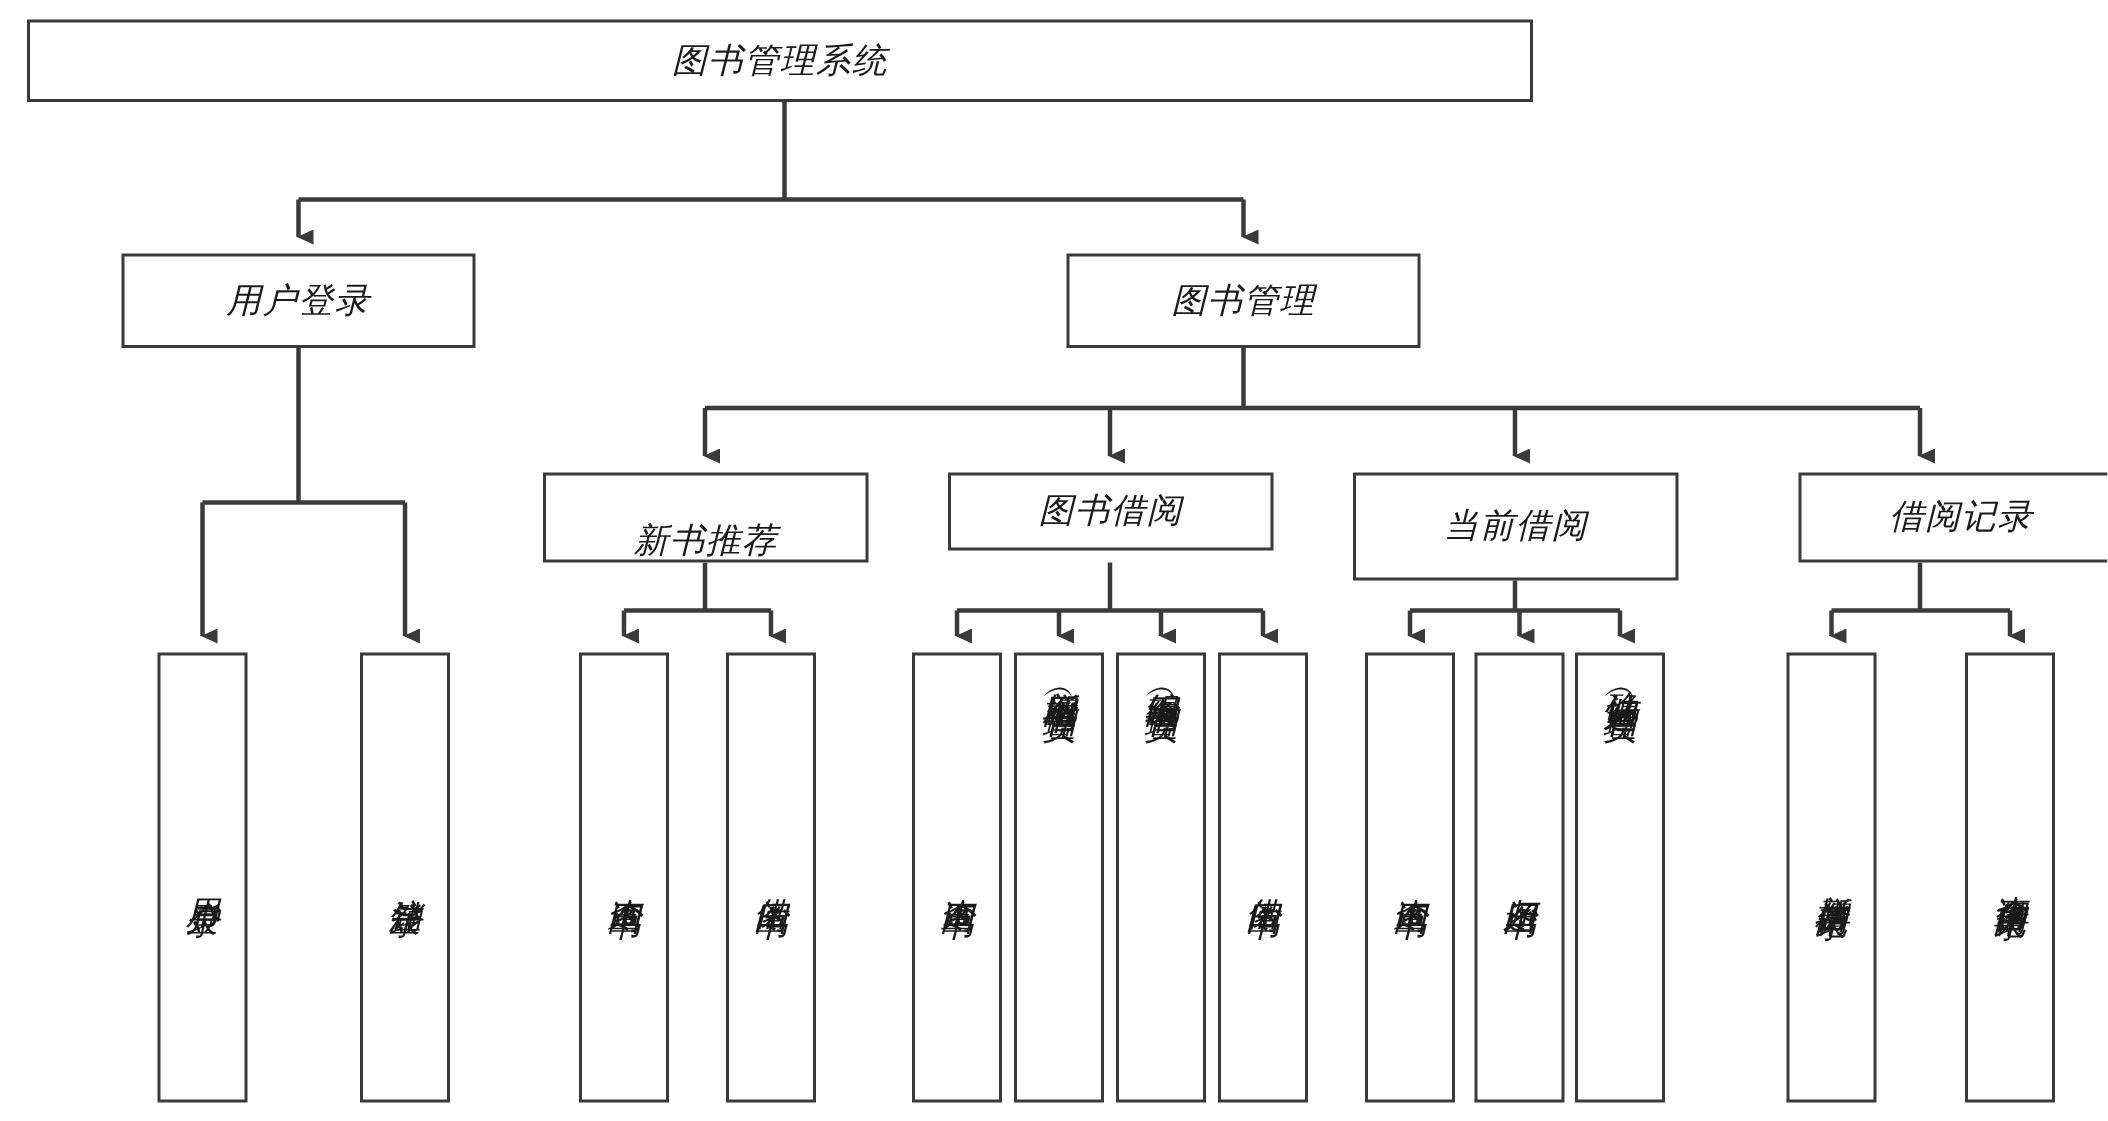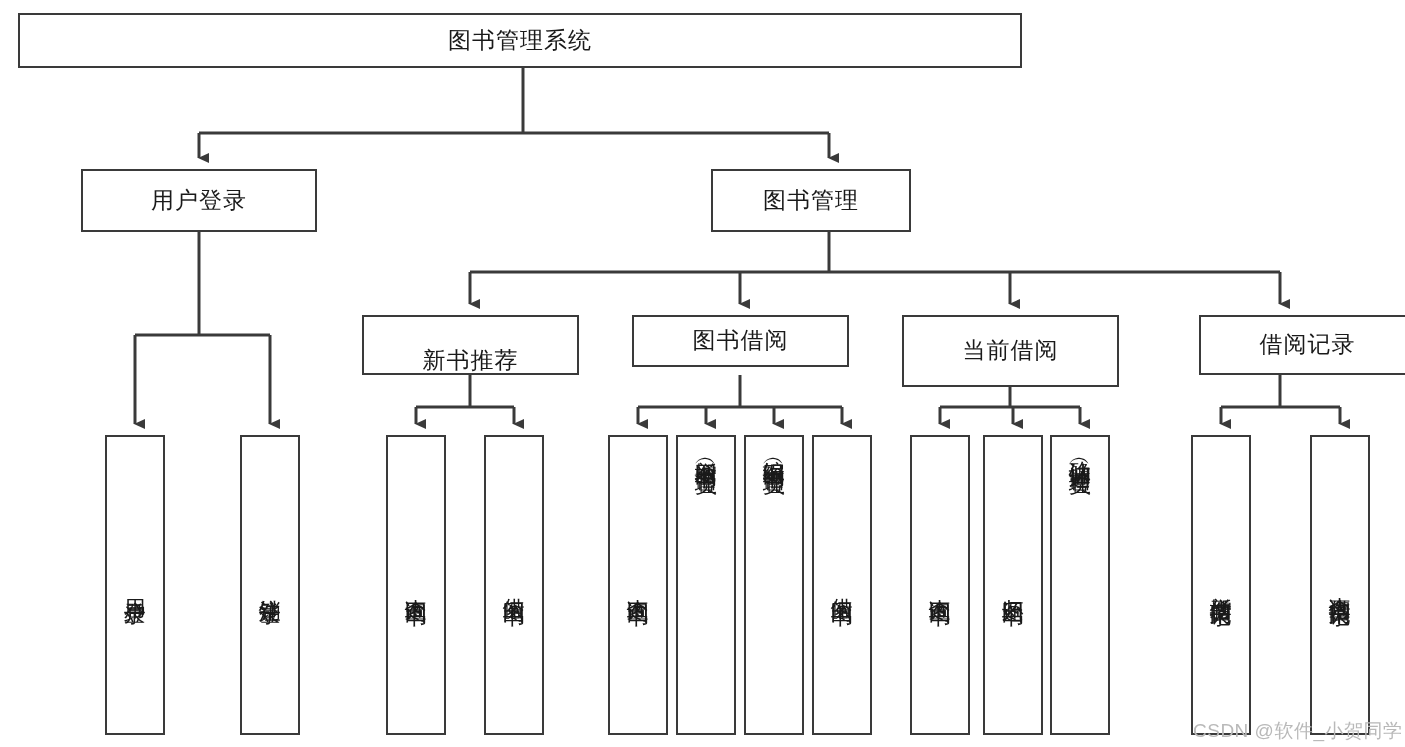--- a/index.html
+++ b/index.html
@@ -27,20 +27,21 @@
   }
   .node {
     position: absolute;
     box-sizing: border-box;
     background: #ffffff;
     border: 2px solid #3a3a3a;
     display: flex;
     align-items: center;
     justify-content: center;
     color: #1a1a1a;
+    font-style: italic;
   }
   .node.horiz {
     font-size: 23px;
     letter-spacing: 1px;
     line-height: 1.1;
   }
   .node.root {
     font-size: 23px;
   }
   .node.leaf {
@@ -117,21 +118,21 @@
       </g>
   </svg>
 
   <div id="nodes-layer">
       <div class="node root horiz" style="left: 18px; top: 13px; width: 1004px; height: 55px;">
         <span>图书管理系统</span>
       </div>
       <div class="node horiz" style="left: 81px; top: 169px; width: 236px; height: 63px;">
         <span>用户登录</span>
       </div>
-      <div class="node horiz" style="left: 711px; top: 169px; width: 200px; height: 63px;">
+      <div class="node horiz" style="left: 711px; top: 169px; width: 236px; height: 63px;">
         <span>图书管理</span>
       </div>
       <div class="node horiz" style="left: 362px; top: 315px; width: 217px; height: 60px; align-items: flex-end;">
         <span>新书推荐</span>
       </div>
       <div class="node horiz" style="left: 632px; top: 315px; width: 217px; height: 52px;">
         <span>图书借阅</span>
       </div>
       <div class="node horiz" style="left: 902px; top: 315px; width: 217px; height: 72px;">
         <span>当前借阅</span>
@@ -173,15 +174,14 @@
         <span class="vtext">确认归还（管理员）</span>
       </div>
       <div class="node leaf centered" style="left: 1191px; top: 435px; width: 60px; height: 300px;">
         <span class="vtext">新增借阅记录</span>
       </div>
       <div class="node leaf centered" style="left: 1310px; top: 435px; width: 60px; height: 300px;">
         <span class="vtext">查询借阅记录</span>
       </div>
     </div>
 
-  <div class="watermark" style="left: 1193px; top: 718px; color: rgb(185, 185, 185);">CSDN @软件_小贺同学</div>
 
 </div>
 
 </body></html>

